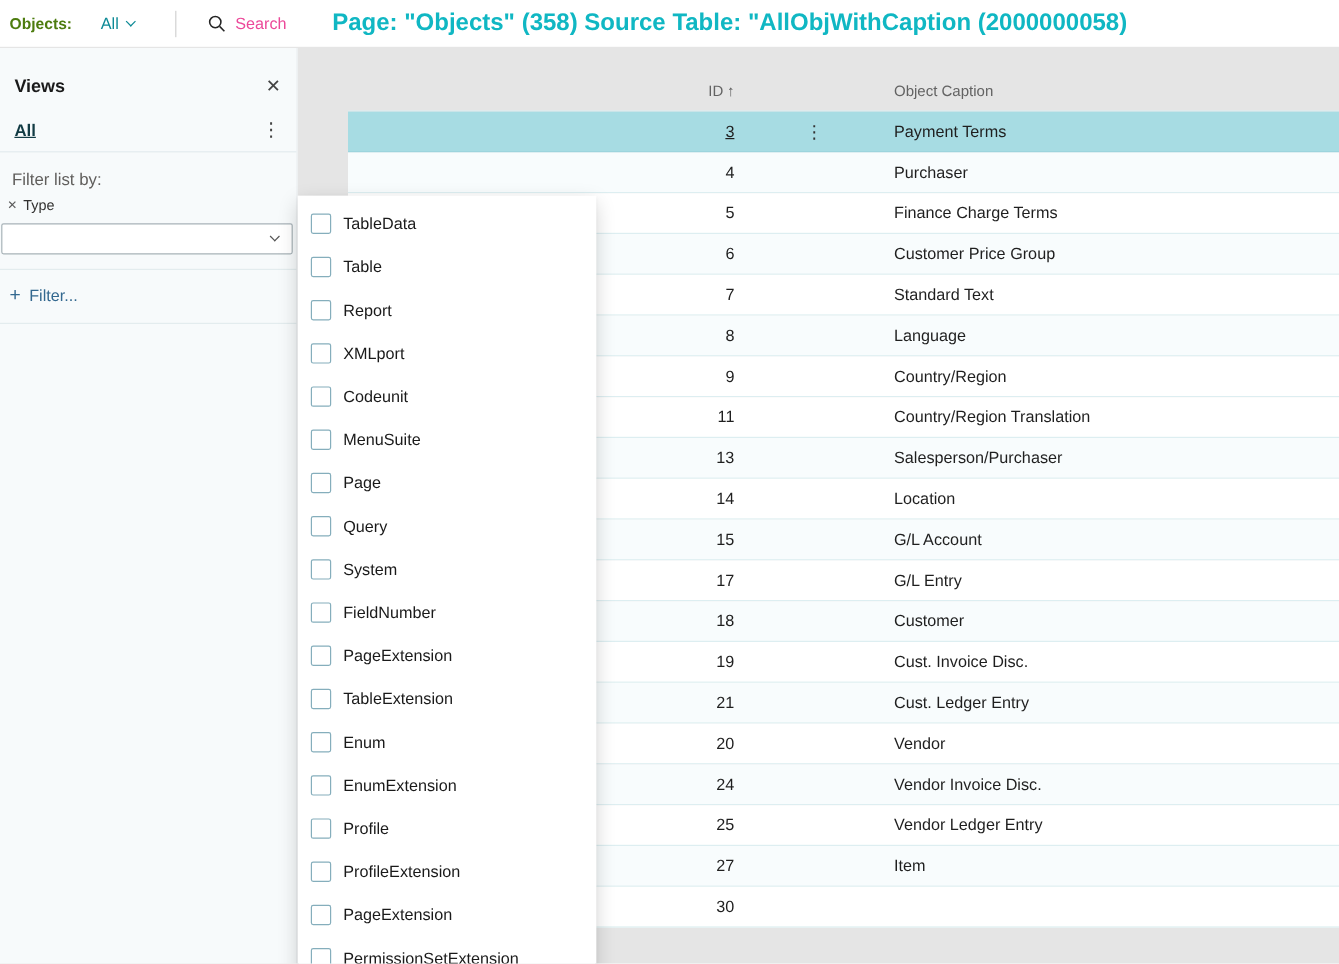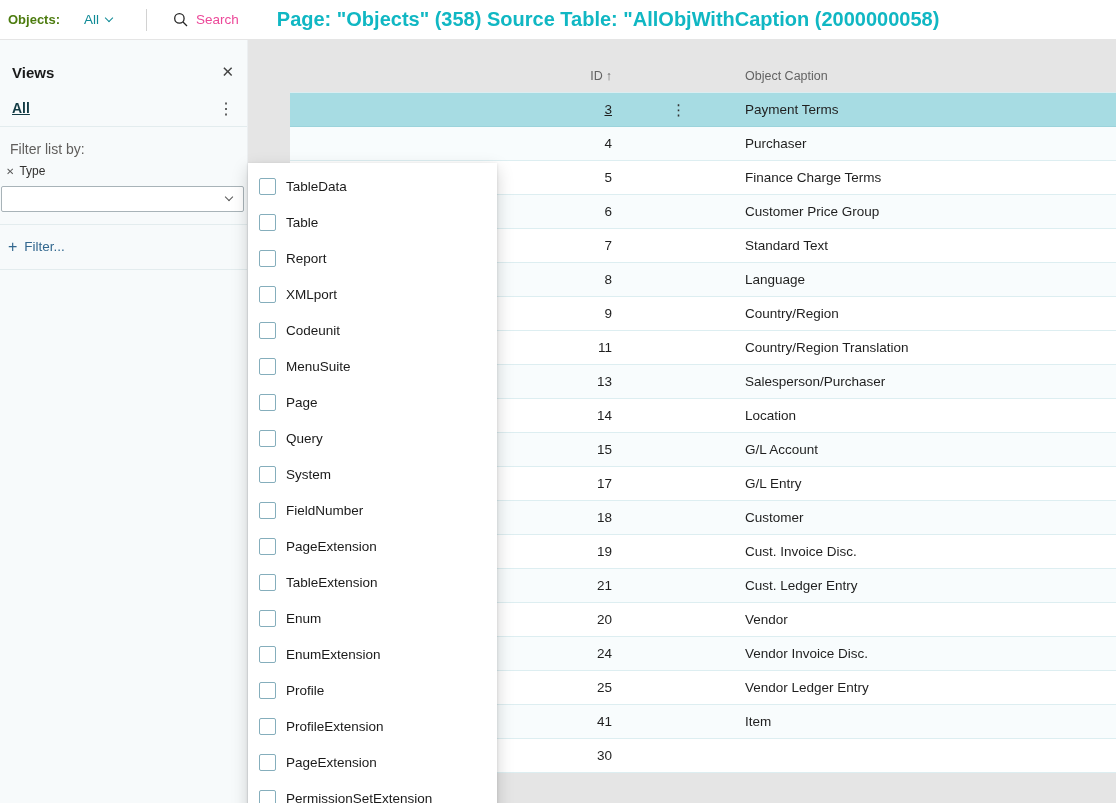--- a/index.html
+++ b/index.html
@@ -208,21 +208,21 @@
           <div class="cell-id"><span>24</span></div>
           <div class="cell-menu"></div>
           <div class="cell-caption">Vendor Invoice Disc.</div>
         </div>
         <div class="trow">
           <div class="cell-id"><span>25</span></div>
           <div class="cell-menu"></div>
           <div class="cell-caption">Vendor Ledger Entry</div>
         </div>
         <div class="trow alt">
-          <div class="cell-id"><span>41</span></div>
+          <div class="cell-id"><span>27</span></div>
           <div class="cell-menu"></div>
           <div class="cell-caption">Item</div>
         </div>
         <div class="trow">
           <div class="cell-id"><span>30</span></div>
           <div class="cell-menu"></div>
         </div>
       </div>
   </section>
 

